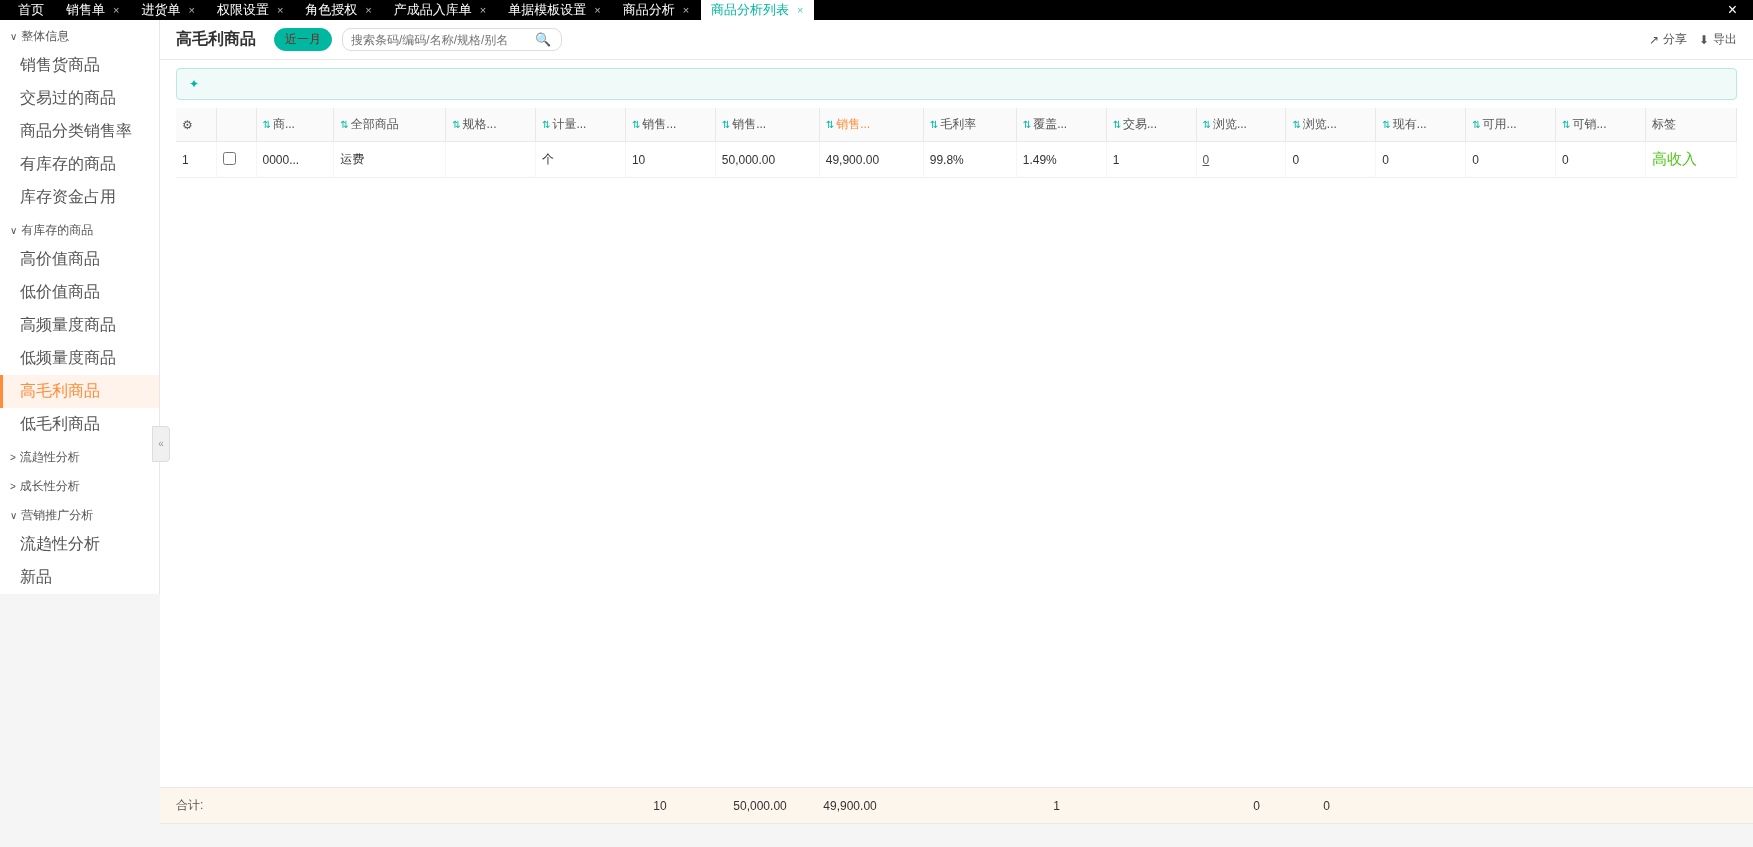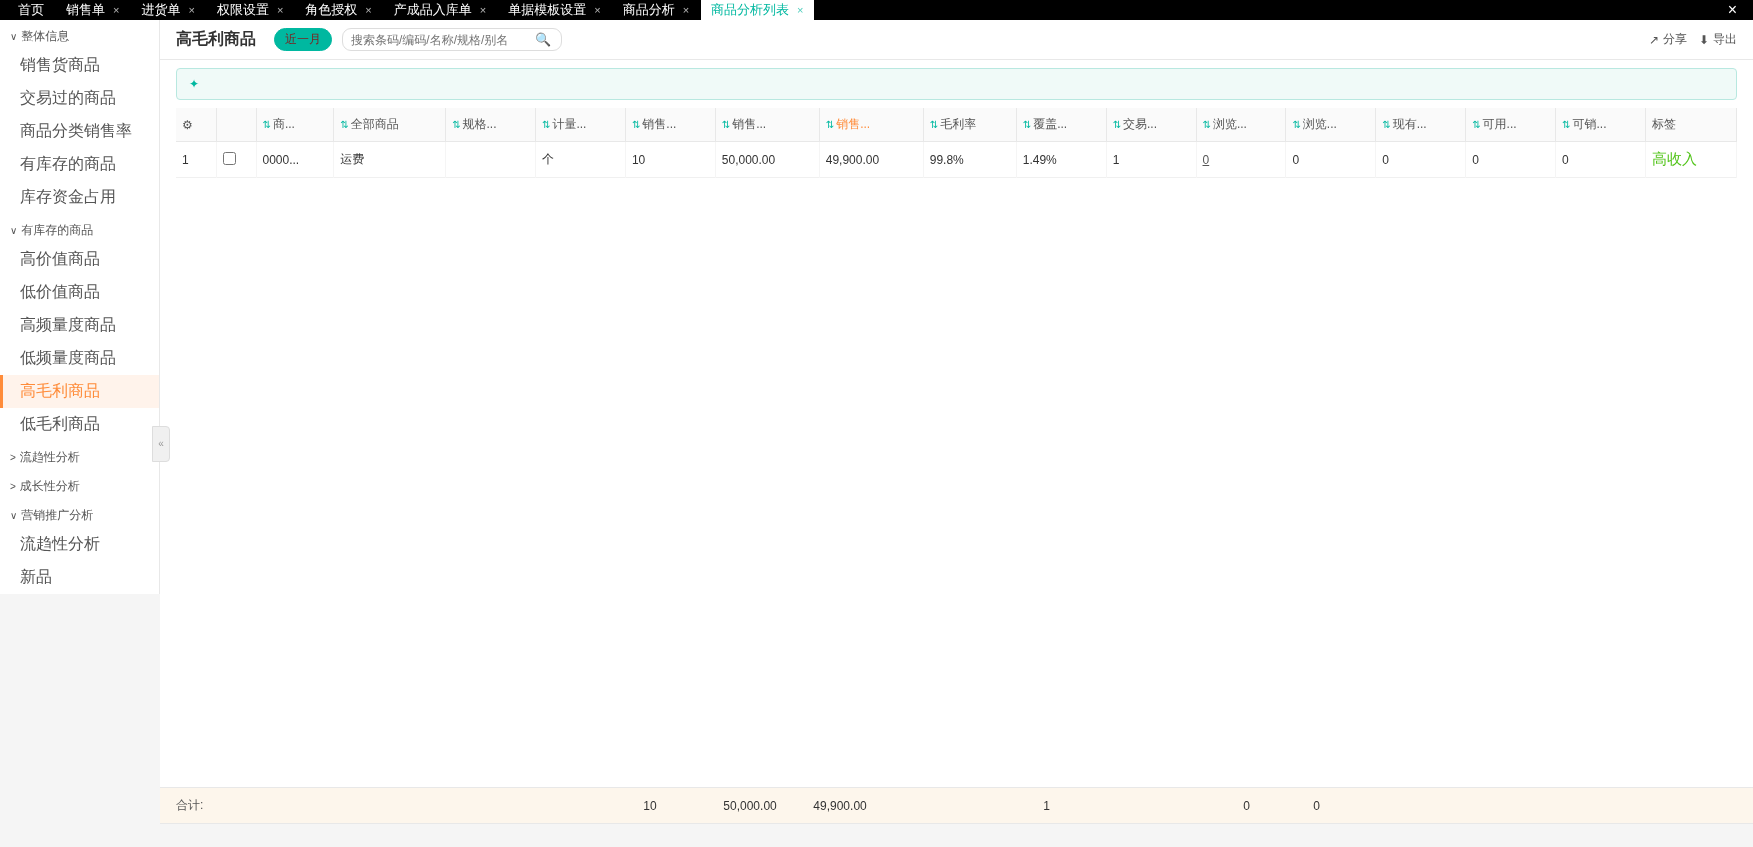--- a/index.html
+++ b/index.html
@@ -229,21 +229,21 @@
       display: flex;
       align-items: center;
       background: #fdf6ec;
       border-top: 1px solid #e8e8e8;
       padding: 6px 16px;
       font-size: 12px;
       color: #333;
       min-height: 36px;
       gap: 20px;
     }
-    .footer-label { color: #555; margin-right: 14px; }
+    .footer-label { color: #555; margin-right: 24px; }
     .footer-cells {
       display: flex;
       flex: 1;
       gap: 0;
     }
     .footer-cell {
       padding: 2px 6px;
       min-width: 80px;
       text-align: left;
     }

